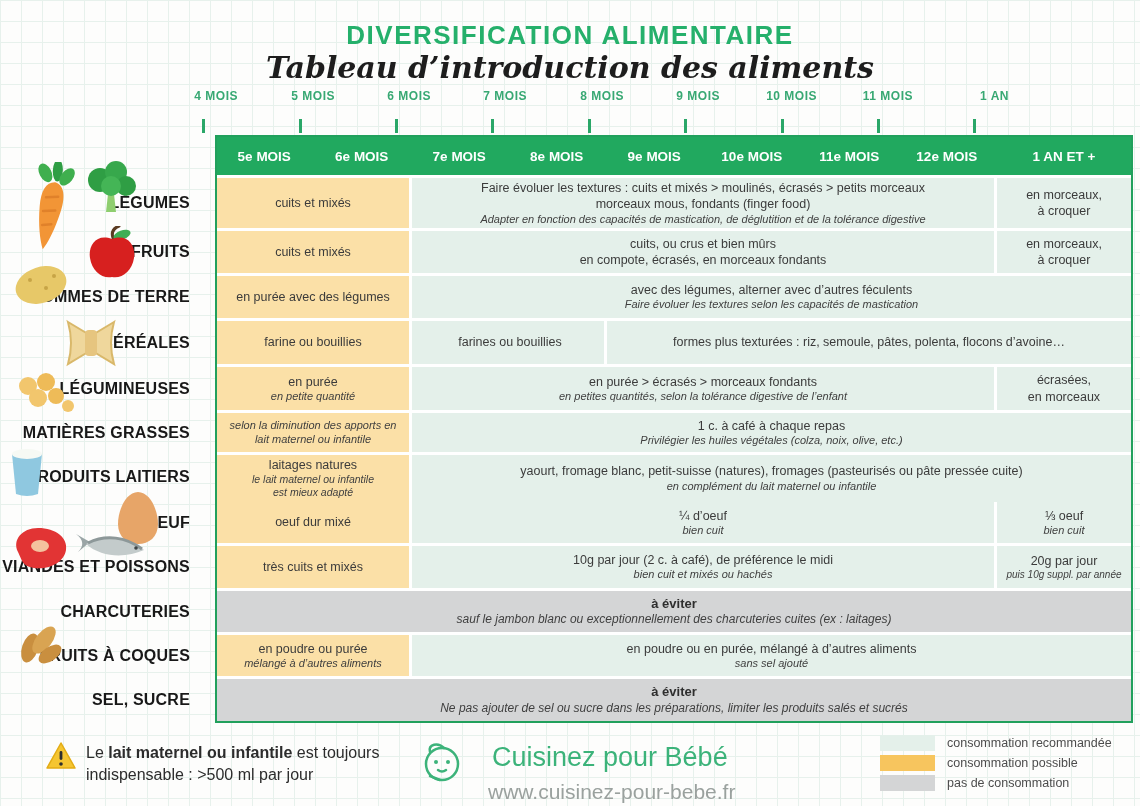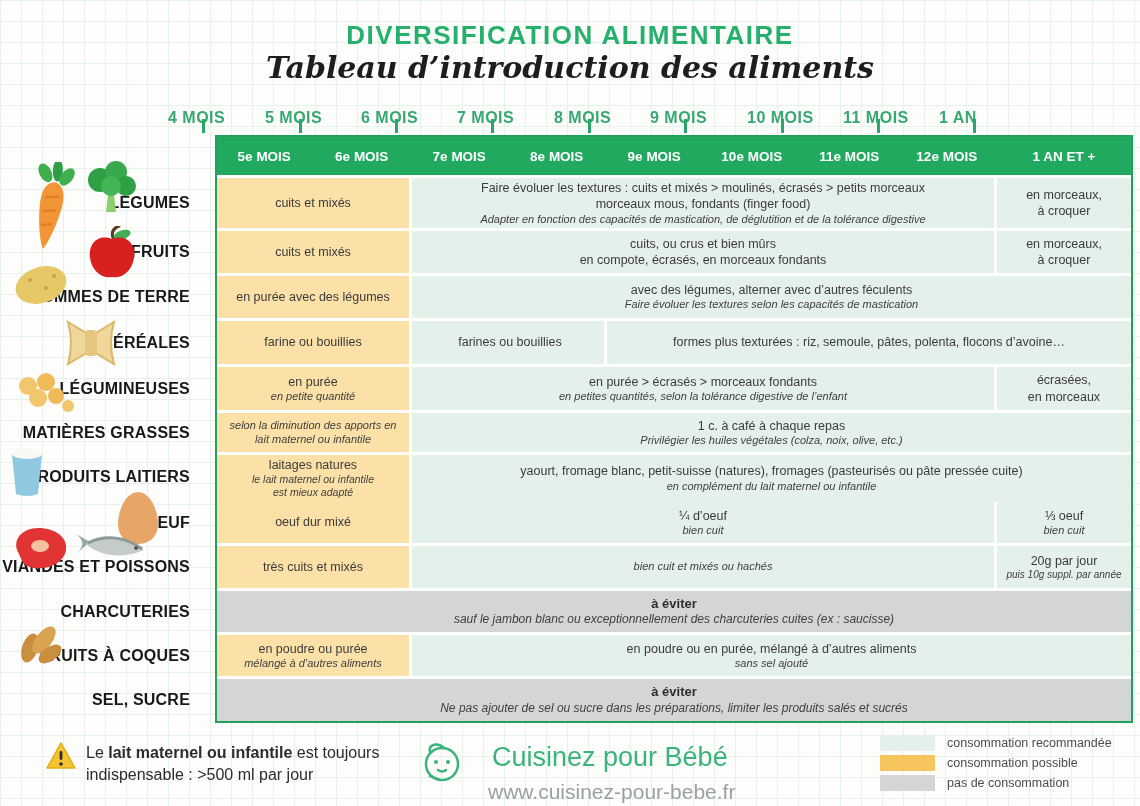--- a/index.html
+++ b/index.html
@@ -12,22 +12,22 @@
       linear-gradient(90deg, #e7f1ec 1px, transparent 1px);
     background-size:21px 21px;
   }
   
   .title{ position:absolute; top:20px; left:0; width:100%; text-align:center;
     font-size:26px; font-weight:bold; letter-spacing:1.5px; color:#25b06b;}
   .subtitle{ position:absolute; top:50px; left:0; width:100%; text-align:center;
     font-family:"DejaVu Serif",serif; font-style:italic; font-weight:bold;
     font-size:30px; color:#1d1d1d;}
   
-  .tl-item{ position:absolute; top:109px; width:70px; margin-left:-35px; text-align:left;
-    font-size:16px; font-weight:bold; color:#38a873; letter-spacing:.5px;}
+  .tl-item{ position:absolute; top:89px; width:70px; margin-left:-35px; text-align:right;
+    font-size:12px; font-weight:bold; color:#38a873; letter-spacing:.5px;}
   .tick{ position:absolute; top:119px; width:3px; height:14px; background:#2aa768; margin-left:-1px;}
   
   .table{ position:absolute; left:215px; top:135px; width:918px;
     border:2px solid #21a05c; background:#fff;}
   .grid{ display:grid; grid-template-columns:repeat(8,1fr) 134px; grid-gap:3px; }
   .thead{ background:#21a95f; }
   .thead .hcell{ height:38px; display:flex; align-items:center; justify-content:center;
     color:#fff; font-size:13.5px; font-weight:bold; }
   .tbody{ display:flex; flex-direction:column; gap:3px; margin-top:3px; }
   .row{ }
@@ -212,32 +212,33 @@
           <span class="main">⅓ oeuf</span>
           <span class="note">bien cuit</span>
         </div>
       </div>
 
       <div class="grid row r8">
         <div class="cell possible c-start">
             <span class="main">très cuits et mixés</span>
           </div>
         <div class="cell recommended c-mid6">
+          <span class="main">10g par jour (2 c. à café), de préférence le midi</span>
           <span class="note">bien cuit et mixés ou hachés</span>
         </div>
         <div class="cell recommended c-end">
           <span class="main">20g par jour</span>
           <span class="note" style="font-size:10px">puis 10g suppl. par année</span>
         </div>
       </div>
 
       <div class="grid row r9">
         <div class="cell avoid c-full">
           <span class="main">à éviter</span>
-          <span class="note">sauf le jambon blanc ou exceptionnellement des charcuteries cuites (ex : saucisse)</span>
+          <span class="note">sauf le jambon blanc ou exceptionnellement des charcuteries cuites (ex : laitages)</span>
         </div>
       </div>
 
       <div class="grid row r10">
         <div class="cell possible c-start">
           <span class="main">en poudre ou purée</span>
           <span class="note">mélangé à d’autres aliments</span>
         </div>
         <div class="cell recommended c-mid7">
           <span class="main">en poudre ou en purée, mélangé à d’autres aliments</span>

